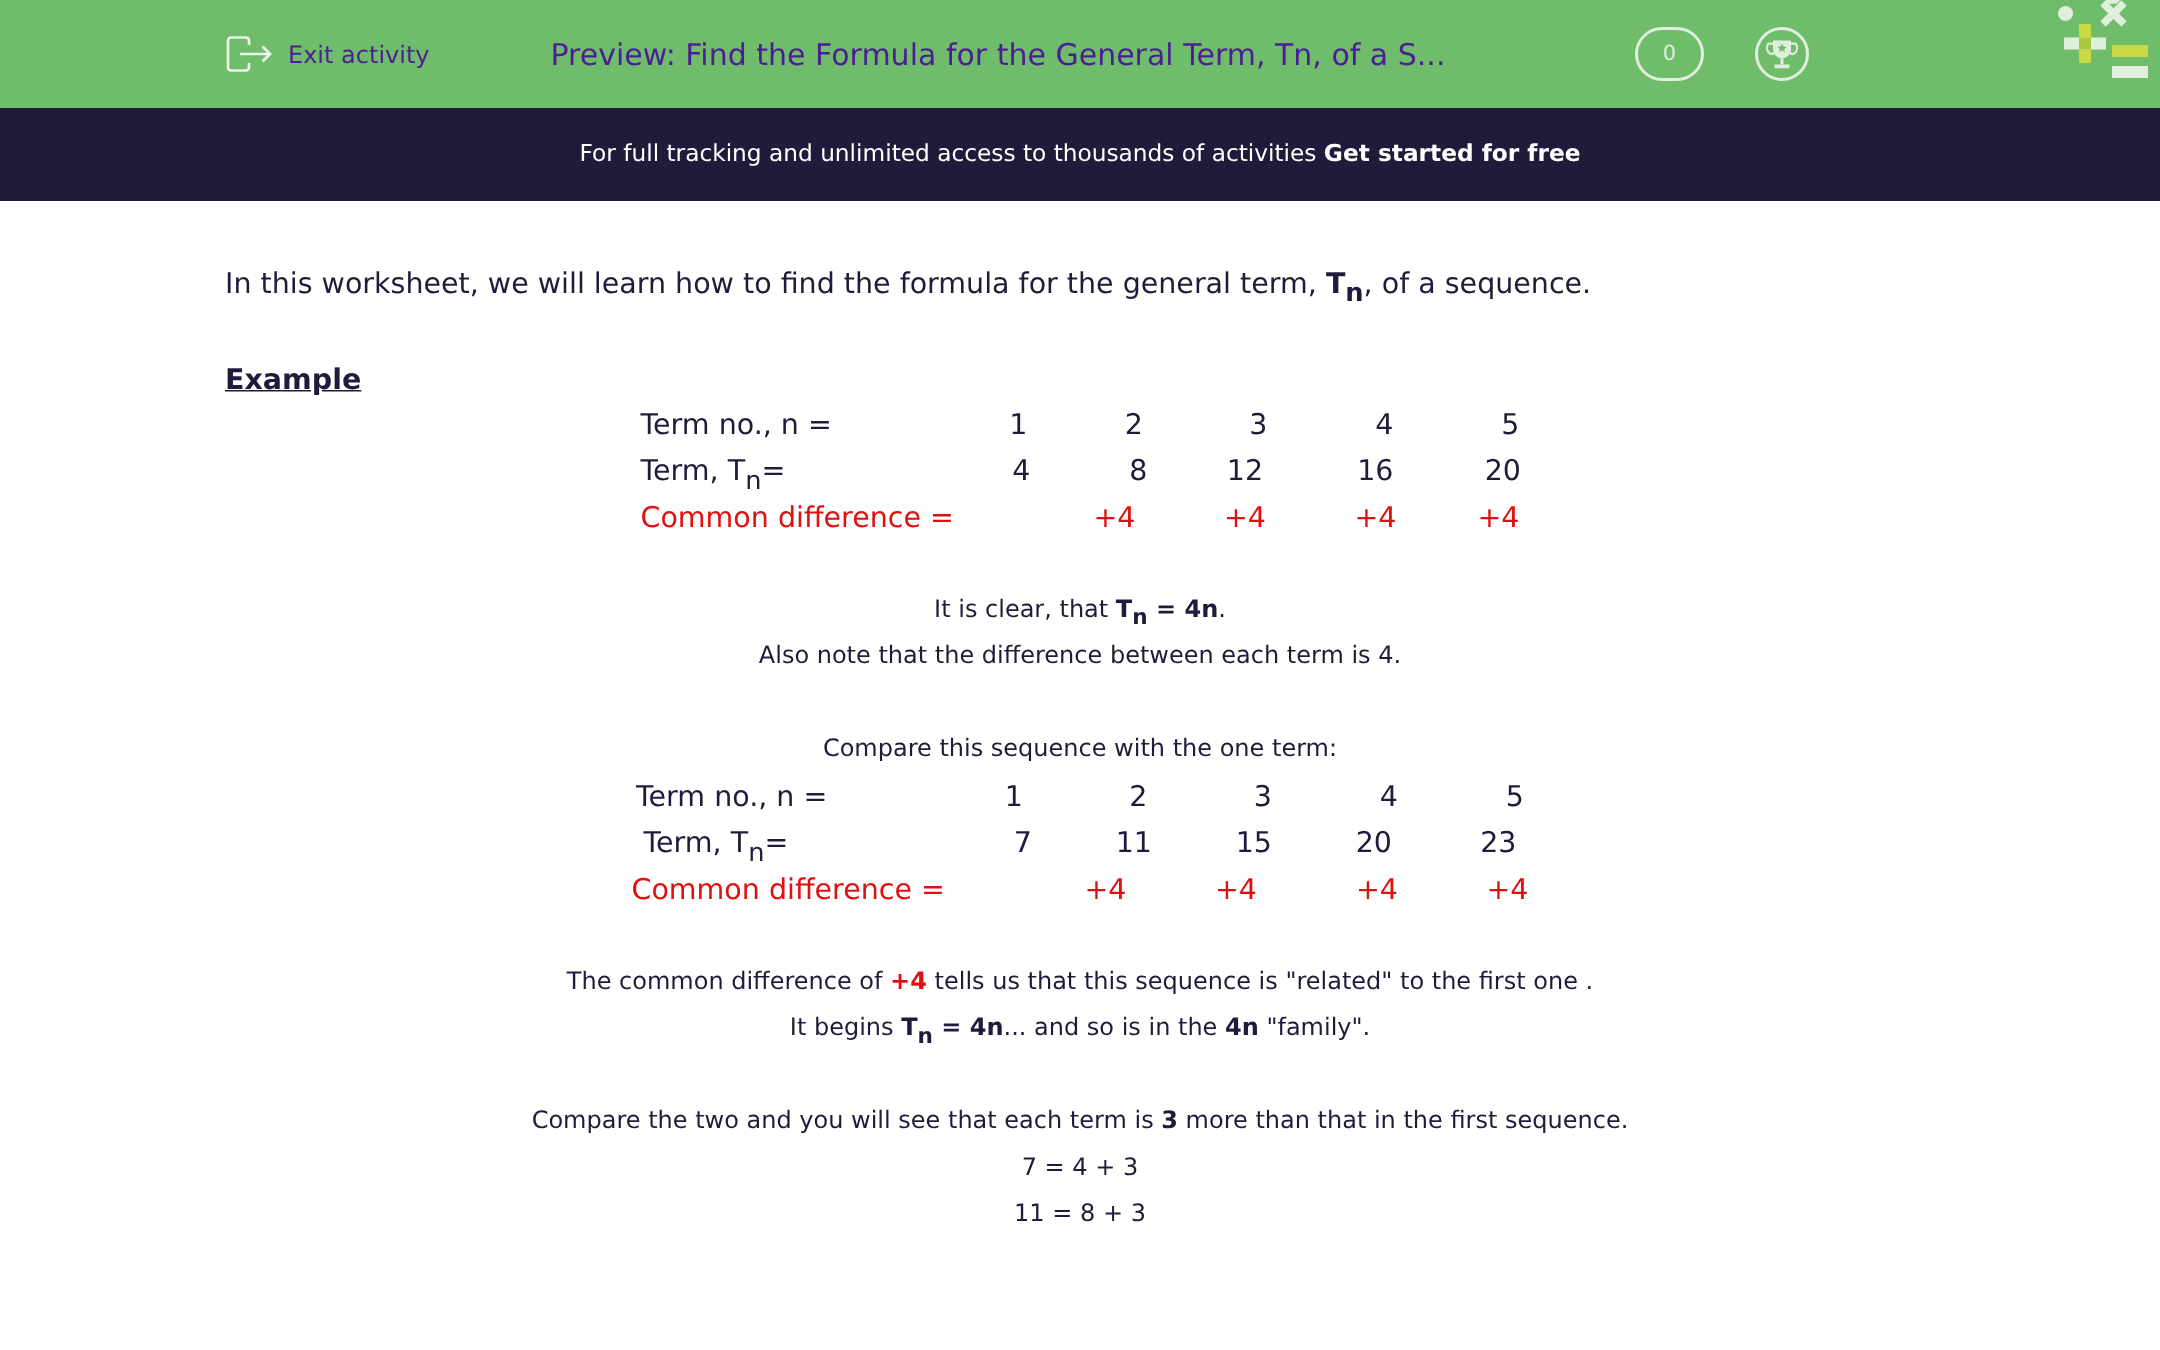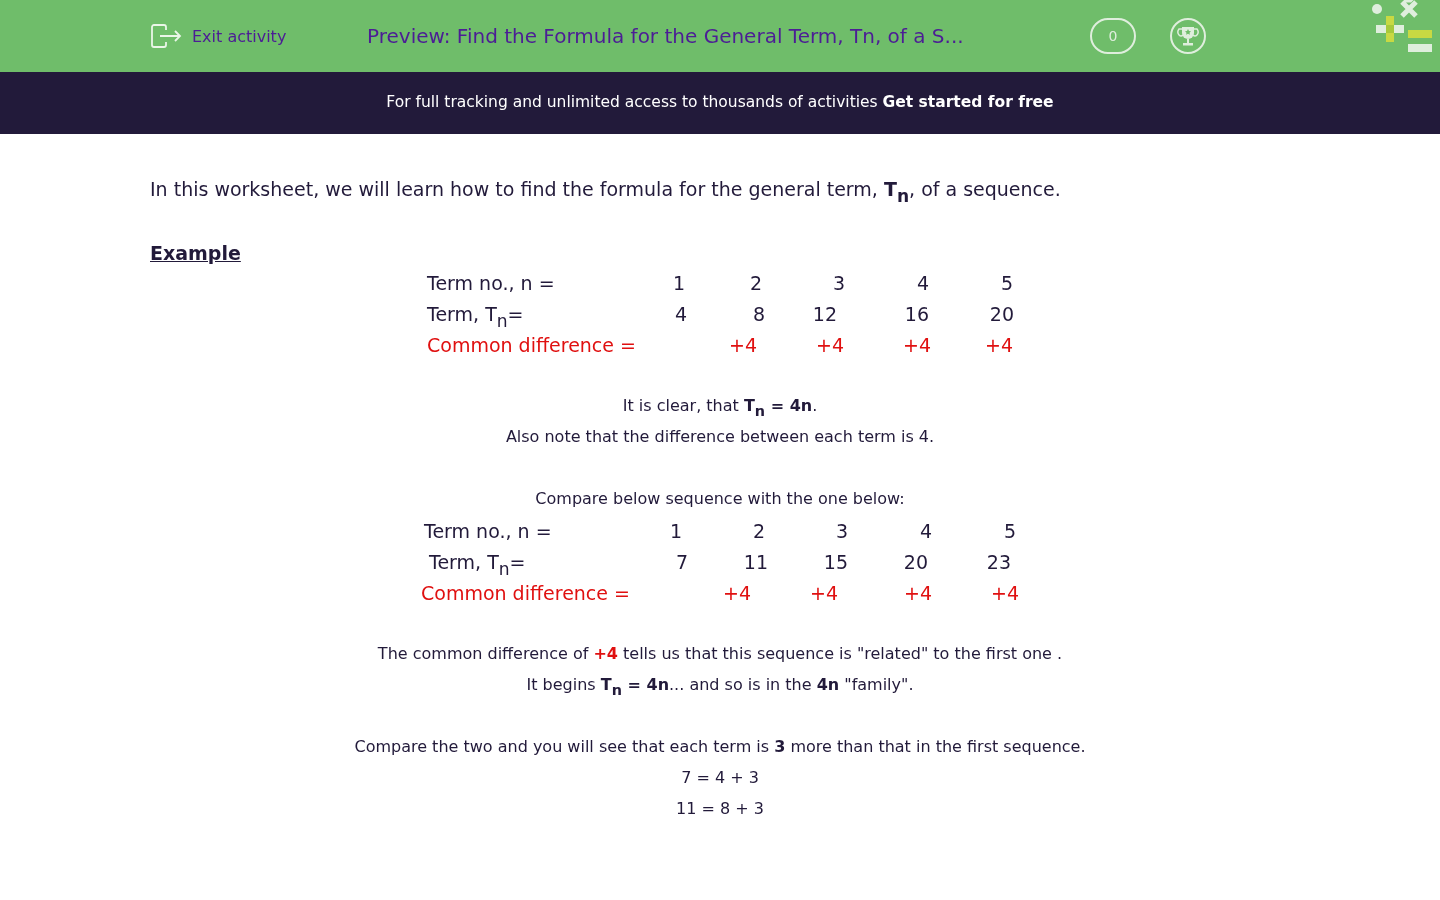--- a/index.html
+++ b/index.html
@@ -80,38 +80,38 @@
       <span class="v" style="left:218px;">1</span>
       <span class="v" style="left:295px;">2</span>
       <span class="v" style="left:378px;">3</span>
       <span class="v" style="left:462px;">4</span>
       <span class="v" style="left:546px;">5</span>
     </div>
     <div class="row" style="top:31px;">
       <span class="lbl"><span>Term, T</span><sub>n</sub><span>=</span></span>
       <span class="v" style="left:220px;">4</span>
       <span class="v" style="left:298px;">8</span>
-      <span class="v" style="left:370px;">12</span>
+      <span class="v" style="left:383px;text-align:center;">12</span>
       <span class="v" style="left:462px;">16</span>
       <span class="v" style="left:547px;">20</span>
     </div>
     <div class="row red" style="top:62px;">
       <span class="lbl">Common difference =</span>
       <span class="v" style="left:290px;">+4</span>
       <span class="v" style="left:377px;">+4</span>
       <span class="v" style="left:464px;">+4</span>
       <span class="v" style="left:546px;">+4</span>
     </div>
   </div>
 
   <div class="center" style="top:262px;">
     <span>It is clear, that </span><span class="bold"><span>T</span><sub>n</sub><span> = 4n</span></span><span>.</span>
   </div>
   <div class="center" style="top:293px;">Also note that the difference between each term is 4.</div>
-  <div class="center" style="top:355px;">Compare below sequence with the one below:</div>
+  <div class="center" style="top:355px;">Compare this sequence with the one term:</div>
 
   <div class="seq" style="left:424px; top:386px;">
     <div class="row" style="top:0;">
       <span class="lbl">Term no., n =</span>
       <span class="v" style="left:218px;">1</span>
       <span class="v" style="left:301px;">2</span>
       <span class="v" style="left:384px;">3</span>
       <span class="v" style="left:468px;">4</span>
       <span class="v" style="left:552px;">5</span>
     </div>

